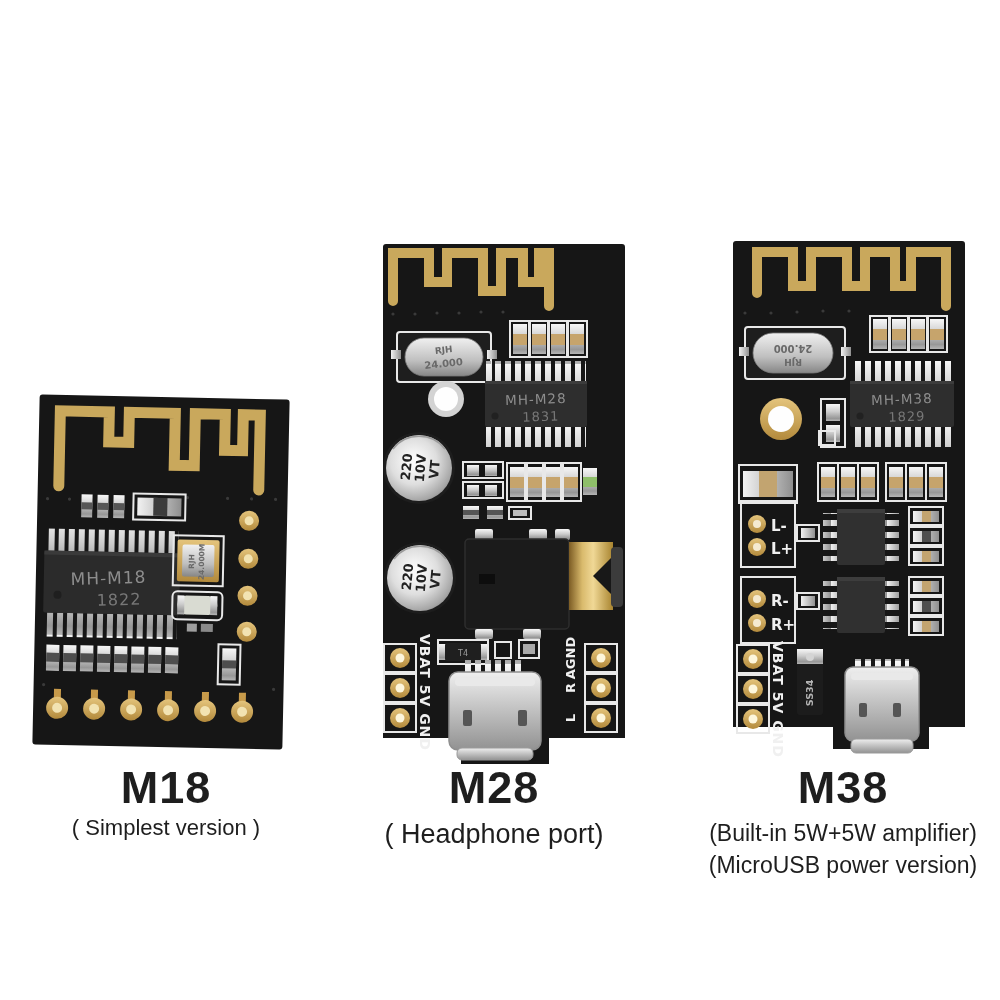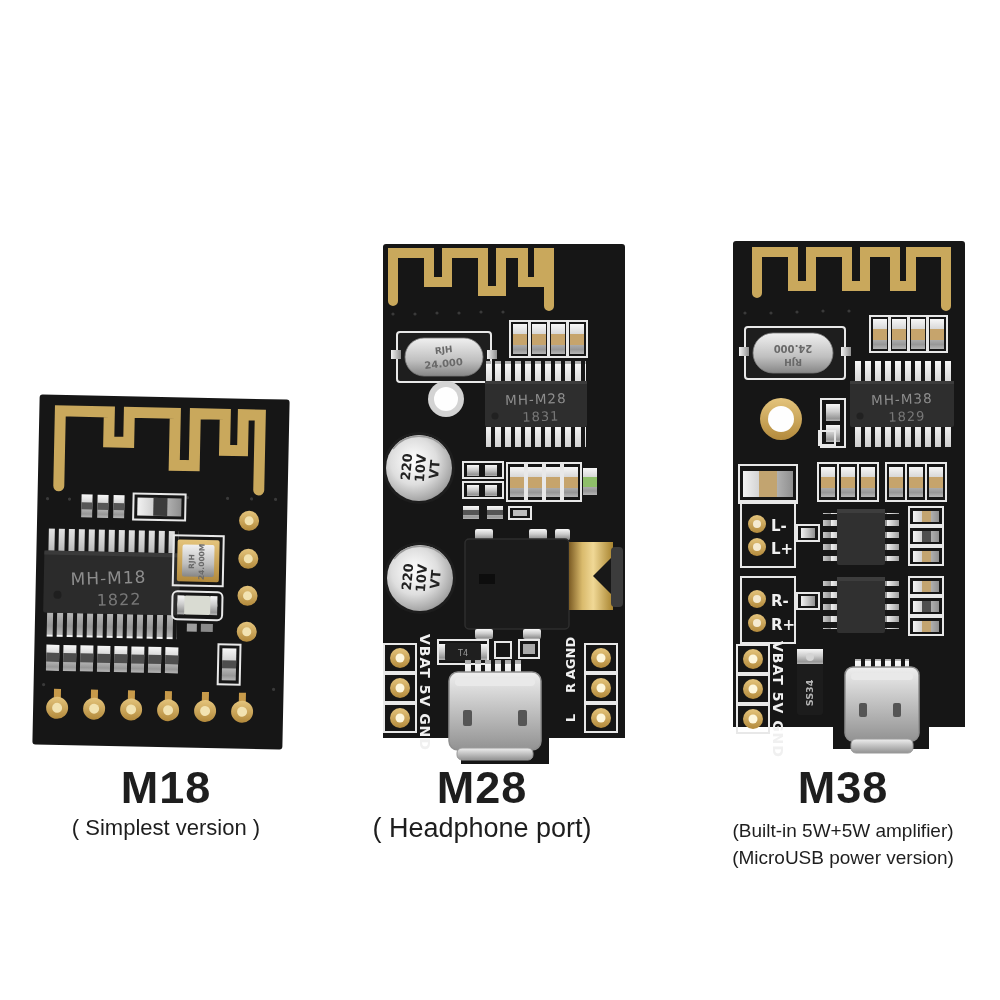--- a/index.html
+++ b/index.html
@@ -7,25 +7,25 @@
   .scene{position:relative;width:1000px;height:1000px;font-family:"Liberation Sans",sans-serif;background:#ffffff;}
   .board{position:absolute;overflow:visible;}
   #board-m18{left:36px;top:397px;transform:rotate(1.2deg);transform-origin:50% 50%;}
   #board-m28{left:383px;top:244px;}
   #board-m38{left:733px;top:241px;}
   .caption{position:absolute;text-align:center;color:#1e1e1e;}
   .cap-title{font-size:45px;font-weight:bold;letter-spacing:1px;line-height:1.05;}
   .cap-desc{font-weight:normal;color:#1e1e1e;}
   #caption-m18{left:16px;top:764px;width:300px;text-align:center;}
   #caption-m18 .cap-desc{font-size:22px;margin-top:4px;}
-  #caption-m28{left:332px;top:764px;width:300px;}
-  #caption-m28 .cap-desc{font-size:27px;line-height:1.3;}
+  #caption-m28{left:344px;top:764px;width:300px;}
+  #caption-m28 .cap-desc{font-size:27px;margin-top:6px;line-height:1.3;}
   #caption-m28 .cap-desc + .cap-desc{margin-top:2px;}
   #caption-m38{left:690px;top:764px;width:306px;}
-  #caption-m38 .cap-desc{font-size:19px;margin-top:8px;line-height:1.3;}
+  #caption-m38 .cap-desc{font-size:23px;margin-top:8px;line-height:1.3;}
   #caption-m38 .cap-desc + .cap-desc{margin-top:2px;}
   svg text{font-family:"DejaVu Sans",sans-serif;}
   .chiptxt{fill:#8d8d8d;letter-spacing:1px;}
   .chiptxt2{fill:#787878;letter-spacing:1px;}
   .silk{fill:#f0f0f0;font-weight:bold;}
   .brk{fill:none;stroke:#e8e8e8;stroke-width:2;}
   .crystxt{fill:#696969;font-weight:bold;}
 </style>
 </head>
 <body>

